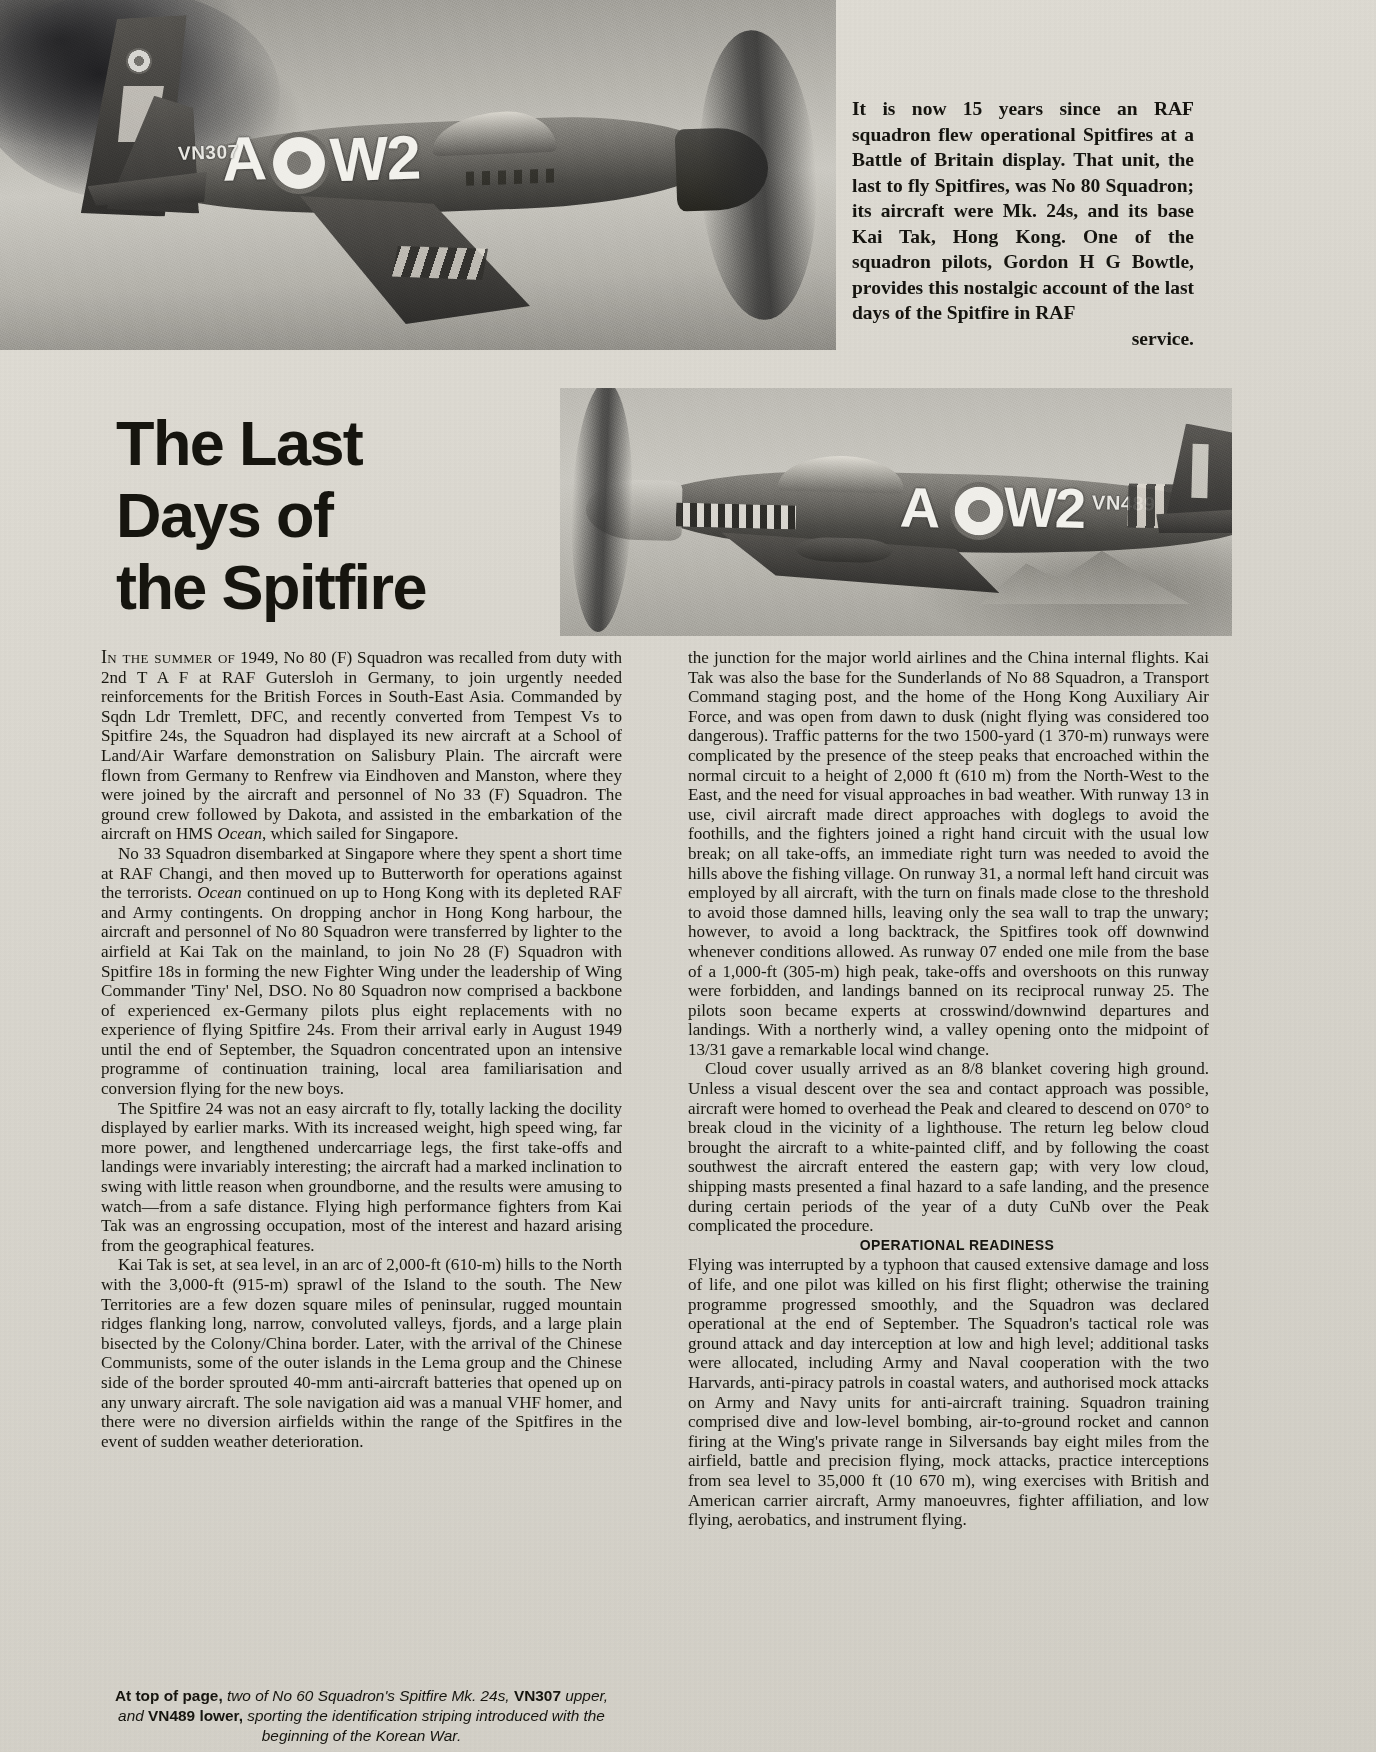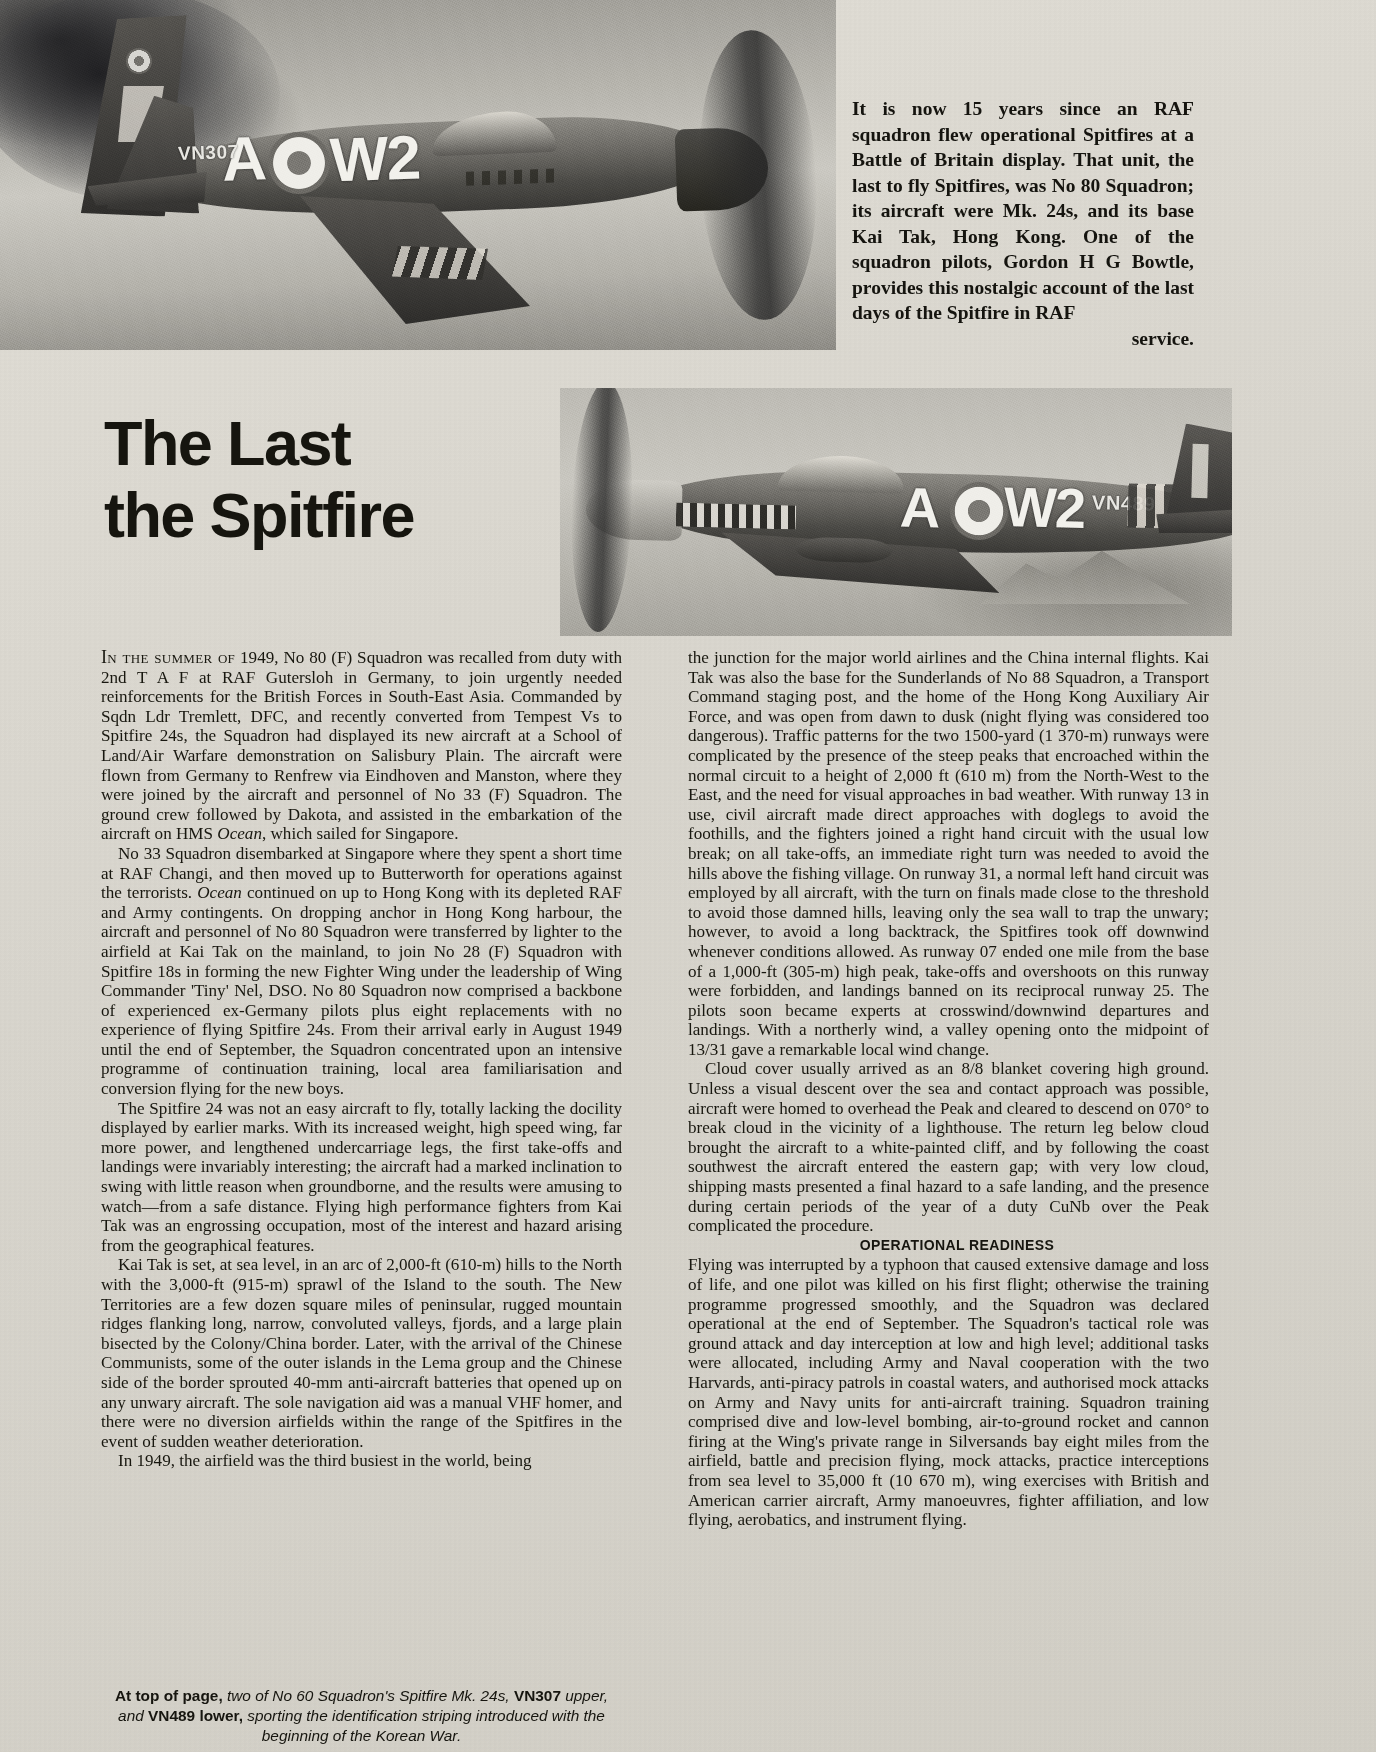--- a/index.html
+++ b/index.html
@@ -74,21 +74,21 @@
     position:absolute;left:852px;top:96px;width:342px;
     font-family:"Liberation Serif",serif;
     font-weight:700;font-size:19.5px;line-height:25.5px;
     text-align:justify;color:#15140f;
     text-rendering:optimizeLegibility;
   }
   #standfirst .last{text-align:right;}
 
   
   #headline{
-    position:absolute;left:104px;top:365px;width:400px;
+    position:absolute;left:116px;top:365px;width:400px;
     font-family:"Liberation Sans",sans-serif;
     font-weight:700;font-size:63px;line-height:72px;
     letter-spacing:-1.6px;color:#16150f;
   }
 
   
   .col{
     position:absolute;top:648px;width:521px;
     font-size:17.1px;line-height:19.6px;
     text-align:justify;color:#18170f;
@@ -224,33 +224,33 @@
     <div class="grain"></div>
   </div>
 
   <div id="standfirst">
     <span>It is now 15 years since an RAF squadron flew operational Spitfires at a Battle of Britain display. That unit, the last to fly Spitfires, was No 80 Squadron; its aircraft were Mk. 24s, and its base Kai Tak, Hong Kong. One of the squadron pilots, Gordon H G Bowtle, provides this nostalgic account of the last days of the Spitfire in RAF</span>
     <div class="last">service.</div>
   </div>
 
   <h1 id="headline">
     <div>The Last</div>
+    <div>Days of</div>
     <div>the Spitfire</div>
   </h1>
 
   <div class="col" id="col-left">
     <p class="first">
       <span class="smallcaps">In the summer of</span><span> 1949, No 80 (F) Squadron was recalled from duty with 2nd T A F at RAF Gutersloh in Germany, to join urgently needed reinforcements for the British Forces in South-East Asia.  Commanded by Sqdn Ldr Tremlett, DFC, and recently converted from Tempest Vs to Spitfire 24s, the Squadron had displayed its new aircraft at a School of Land/Air Warfare demonstration on Salisbury Plain.  The aircraft were flown from Germany to Renfrew via Eindhoven and Manston, where they were joined by the aircraft and personnel of No 33 (F) Squadron.  The ground crew followed by Dakota, and assisted in the embarkation of the aircraft on HMS </span><i>Ocean</i><span>, which sailed for Singapore.</span>
     </p>
     <p>
       <span>No 33 Squadron disembarked at Singapore where they spent a short time at RAF Changi, and then moved up to Butterworth for operations against the terrorists.  </span><i>Ocean</i><span> continued on up to Hong Kong with its depleted RAF and Army contingents.  On dropping anchor in Hong Kong harbour, the aircraft and personnel of No 80 Squadron were transferred by lighter to the airfield at Kai Tak on the mainland, to join No 28 (F) Squadron with Spitfire 18s in forming the new Fighter Wing under the leadership of Wing Commander 'Tiny' Nel, DSO.  No 80 Squadron now comprised a backbone of experienced ex-Germany pilots plus eight replacements with no experience of flying Spitfire 24s.  From their arrival early in August 1949 until the end of September, the Squadron concentrated upon an intensive programme of continuation training, local area familiarisation and conversion flying for the new boys.</span>
     </p>
     <p>The Spitfire 24 was not an easy aircraft to fly, totally lacking the docility displayed by earlier marks.  With its increased weight, high speed wing, far more power, and lengthened undercarriage legs, the first take-offs and landings were invariably interesting; the aircraft had a marked inclination to swing with little reason when groundborne, and the results were amusing to watch—from a safe distance.  Flying high performance fighters from Kai Tak was an engrossing occupation, most of the interest and hazard arising from the geographical features.</p>
     <p>Kai Tak is set, at sea level, in an arc of 2,000-ft (610-m) hills to the North with the 3,000-ft (915-m) sprawl of the Island to the south.  The New Territories are a few dozen square miles of peninsular, rugged mountain ridges flanking long, narrow, convoluted valleys, fjords, and a large plain bisected by the Colony/China border.  Later, with the arrival of the Chinese Communists, some of the outer islands in the Lema group and the Chinese side of the border sprouted 40-mm anti-aircraft batteries that opened up on any unwary aircraft.  The sole navigation aid was a manual VHF homer, and there were no diversion airfields within the range of the Spitfires in the event of sudden weather deterioration.</p>
-    <p>In 1949, the airfield was the third busiest in the world, being</p>
   </div>
 
   <div class="col" id="col-right">
     <p class="first">the junction for the major world airlines and the China internal flights.  Kai Tak was also the base for the Sunderlands of No 88 Squadron, a Transport Command staging post, and the home of the Hong Kong Auxiliary Air Force, and was open from dawn to dusk (night flying was considered too dangerous).  Traffic patterns for the two 1500-yard (1 370-m) runways were complicated by the presence of the steep peaks that encroached within the normal circuit to a height of 2,000 ft (610 m) from the North-West to the East, and the need for visual approaches in bad weather.  With runway 13 in use, civil aircraft made direct approaches with doglegs to avoid the foothills, and the fighters joined a right hand circuit with the usual low break; on all take-offs, an immediate right turn was needed to avoid the hills above the fishing village.  On runway 31, a normal left hand circuit was employed by all aircraft, with the turn on finals made close to the threshold to avoid those damned hills, leaving only the sea wall to trap the unwary; however, to avoid a long backtrack, the Spitfires took off downwind whenever conditions allowed.  As runway 07 ended one mile from the base of a 1,000-ft (305-m) high peak, take-offs and overshoots on this runway were forbidden, and landings banned on its reciprocal runway 25.  The pilots soon became experts at crosswind/downwind departures and landings.  With a northerly wind, a valley opening onto the midpoint of 13/31 gave a remarkable local wind change.</p>
     <p>Cloud cover usually arrived as an 8/8 blanket covering high ground.  Unless a visual descent over the sea and contact approach was possible, aircraft were homed to overhead the Peak and cleared to descend on 070° to break cloud in the vicinity of a lighthouse.  The return leg below cloud brought the aircraft to a white-painted cliff, and by following the coast southwest the aircraft entered the eastern gap; with very low cloud, shipping masts presented a final hazard to a safe landing, and the presence during certain periods of the year of a duty CuNb over the Peak complicated the procedure.</p>
     <p class="subhead">OPERATIONAL READINESS</p>
     <p class="first">Flying was interrupted by a typhoon that caused extensive damage and loss of life, and one pilot was killed on his first flight; otherwise the training programme progressed smoothly, and the Squadron was declared operational at the end of September.  The Squadron's tactical role was ground attack and day interception at low and high level; additional tasks were allocated, including Army and Naval cooperation with the two Harvards, anti-piracy patrols in coastal waters, and authorised mock attacks on Army and Navy units for anti-aircraft training.  Squadron training comprised dive and low-level bombing, air-to-ground rocket and cannon firing at the Wing's private range in Silversands bay eight miles from the airfield, battle and precision flying, mock attacks, practice interceptions from sea level to 35,000 ft (10 670 m), wing exercises with British and American carrier aircraft, Army manoeuvres, fighter affiliation, and low flying, aerobatics, and instrument flying.</p>
   </div>
 
   <div id="caption">

